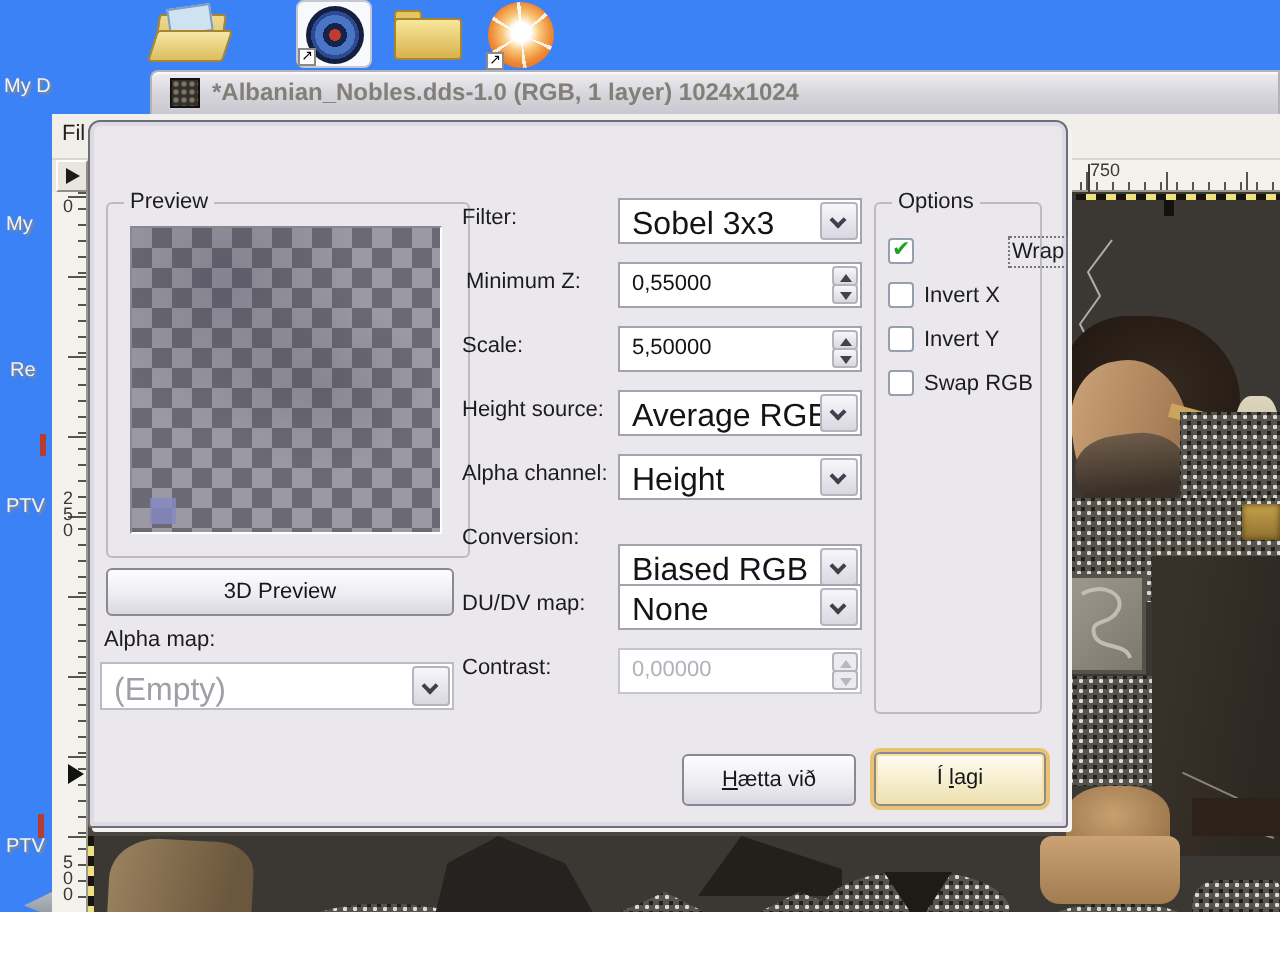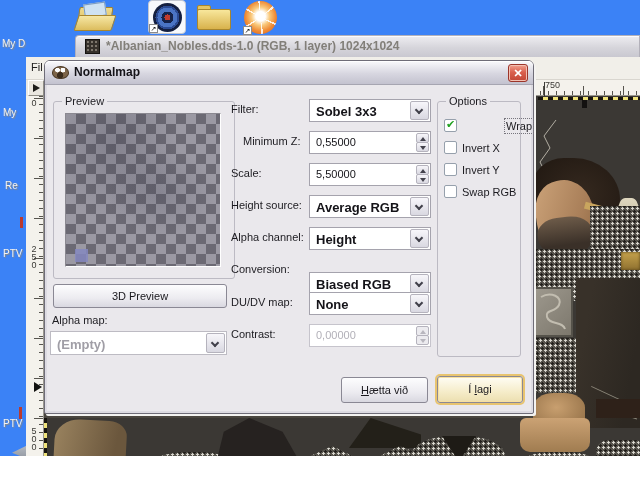--- a/index.html
+++ b/index.html
@@ -76,21 +76,21 @@
      background-image:
        radial-gradient(ellipse at 30% 18%, rgba(38,38,58,.20), transparent 45%),
        radial-gradient(ellipse at 62% 52%, rgba(38,38,58,.16), transparent 40%),
        linear-gradient(45deg,#6b6973 25%,transparent 25%,transparent 75%,#6b6973 75%),
        linear-gradient(45deg,#6b6973 25%,transparent 25%,transparent 75%,#6b6973 75%);
      background-size:100% 100%,100% 100%,20px 20px,20px 20px; background-position:0 0,0 0,0 0,10px 10px; }
   .blue-patch { position:absolute; left:9px; top:135px; width:13px; height:13px; background:#8588c0; opacity:.85; }
   .xp-btn { position:absolute; border:1px solid #8a8894; border-radius:3px; background:linear-gradient(#fdfdfe,#ecebf0 60%,#d9d8e0); font-size:11px; color:#18171c; text-align:center; cursor:default; }
   .row-label { position:absolute; font-size:11px; color:#1c1b20; white-space:nowrap; }
   .combo { position:absolute; width:122px; height:23px; background:#fff; border:1px solid #a5a3ad; }
-  .combo .val { position:absolute; left:6px; top:4px; font-size:13px; color:#141318; white-space:nowrap;font-weight:bold; }
+  .combo .val { position:absolute; left:6px; top:4px; font-size:16px; color:#141318; white-space:nowrap; }
   .combo .cbtn { position:absolute; right:1px; top:1px; bottom:1px; width:19px; border:1px solid #b5b3bd; border-radius:2px; background:linear-gradient(#f7f6fa,#d9d8e1); }
   .chev { position:absolute; left:5px; top:5px; width:6px; height:6px; border-right:2px solid #41404a; border-bottom:2px solid #41404a; transform:rotate(45deg); }
   .spin { position:absolute; width:122px; height:23px; background:#fff; border:1px solid #a5a3ad; }
   .spin .val { position:absolute; left:6px; top:4px; font-size:11px; color:#141318;text-align:right; }
   .spin .sbtns { position:absolute; right:1px; top:1px; bottom:1px; width:13px; }
   .spin .sb { position:absolute; left:0; width:13px; height:10px; border:1px solid #b5b3bd; border-radius:2px; background:linear-gradient(#f7f6fa,#d9d8e1); }
   .spin .sb.up { top:0; } .spin .sb.dn { bottom:0; }
   .tri-up { position:absolute; left:3px; top:3px; width:0; height:0; border-left:3px solid transparent; border-right:3px solid transparent; border-bottom:4px solid #43424c; }
   .tri-dn { position:absolute; left:3px; top:3px; width:0; height:0; border-left:3px solid transparent; border-right:3px solid transparent; border-top:4px solid #43424c; }
   .disabled.spin { border-color:#c6c4cc; }
@@ -207,25 +207,20 @@
       <div class="abs chain" style="left:262px; top:350px; width:120px; height:34px; clip-path:polygon(0 35%,22% 0,50% 50%,78% 0,100% 30%,100% 100%,0 100%);"></div>
       <div class="abs chain" style="left:367px; top:340px; width:94px; height:44px; border-radius:45% 45% 0 0;"></div>
       <div class="abs" style="left:398px; top:340px; width:34px; height:26px; background:#1e1b16; clip-path:polygon(50% 100%,0 0,100% 0);"></div>
       <div class="abs" style="left:476px; top:322px; width:70px; height:34px; background:linear-gradient(#cba274,#a07c50); border-radius:6px 6px 10px 10px;"></div>
       <div class="abs chain" style="left:478px; top:356px; width:74px; height:28px; border-radius:40% 40% 0 0;"></div>
       <div class="abs chain" style="left:552px; top:344px; width:44px; height:40px; border-radius:30% 10% 0 0;"></div>
     </div>
   </div>
 
   <div class="dialog">
-    <div class="dlg-titlebar">
-      <div class="wilber"></div>
-      <div class="dlg-title">Normalmap</div>
-      <div class="btn-close"><span>✕</span></div>
-    </div>
 
     <div class="groupbox" style="left:8px; top:40px; width:182px; height:178px;">
       <span class="glabel">Preview</span>
     </div>
     <div class="checker-frame" style="left:20px; top:52px; width:156px; height:154px;">
       <div class="checker">
         <div class="blue-patch"></div>
       </div>
     </div>
     <div class="xp-btn" style="left:8px; top:223px; width:174px; height:24px; line-height:22px;">
@@ -240,21 +235,21 @@
     </div>
 
     <div class="row-label" style="left:186px; top:42px;">Filter:</div>
     <div class="combo" style="left:264px; top:38px;">
       <div class="val">Sobel 3x3</div>
       <div class="cbtn">
           <div class="chev"></div>
         </div>
     </div>
 
-    <div class="row-label" style="left:198px; top:74px;text-align:right;">Minimum Z:</div>
+    <div class="row-label" style="left:188px; top:74px;text-align:right;">Minimum Z:</div>
     <div class="spin" style="left:264px; top:70px;">
       <div class="val">0,55000</div>
       <div class="sbtns">
           <div class="sb up">
             <div class="tri-up"></div>
           </div>
       <div class="sb dn">
             <div class="tri-dn"></div>
           </div>
         </div>

